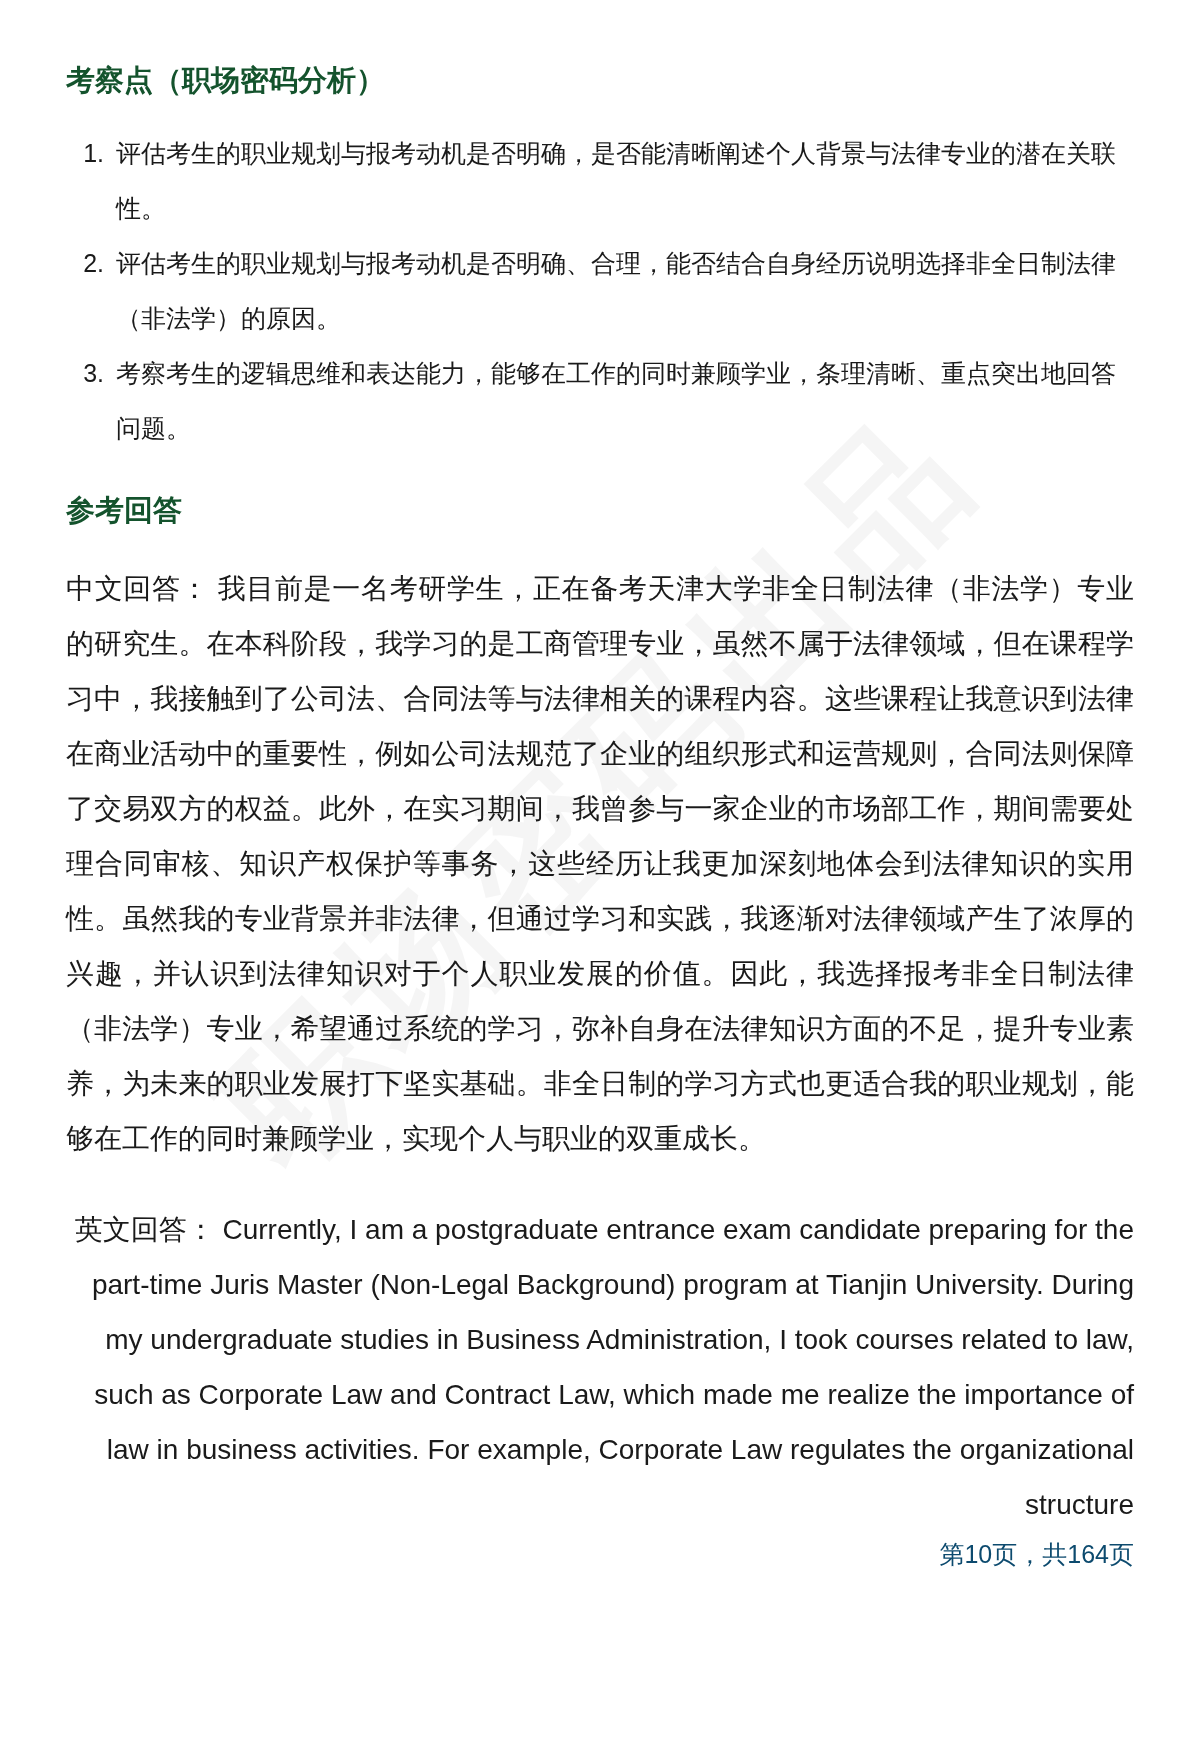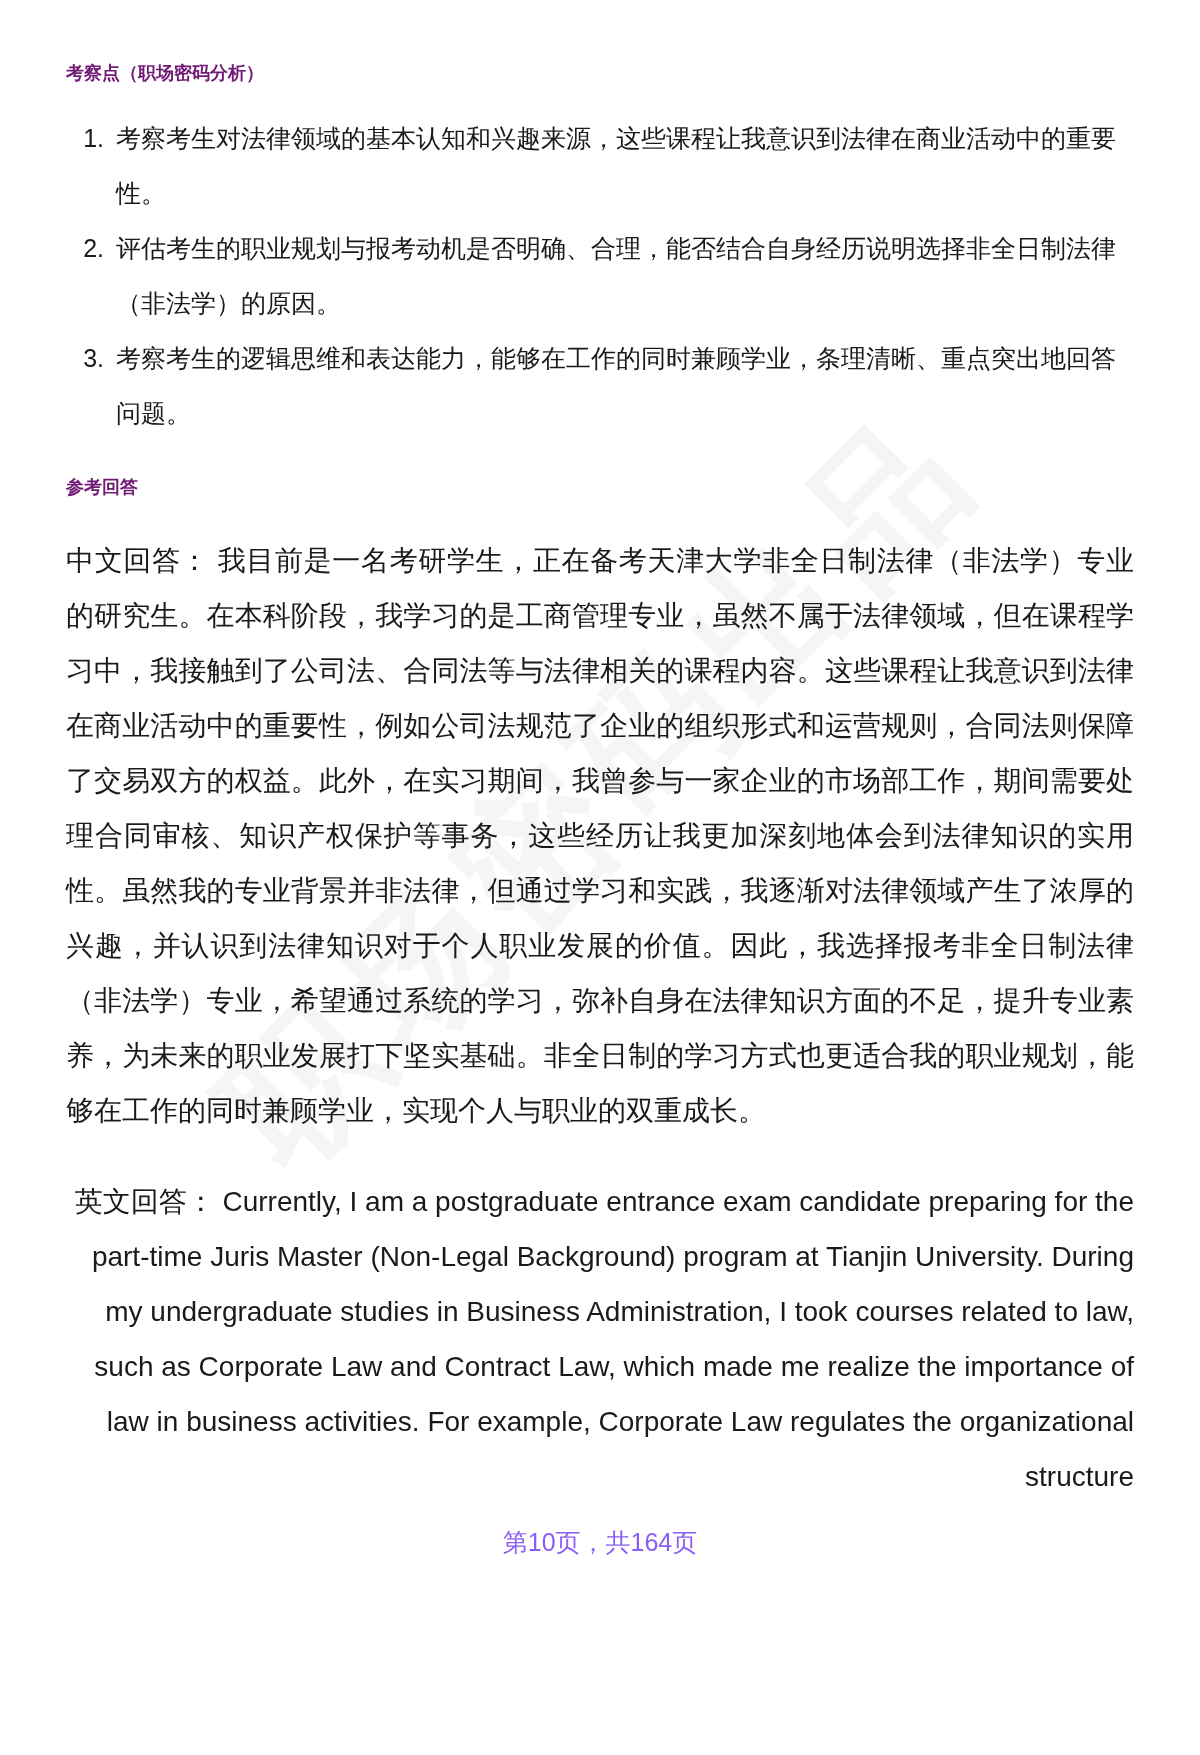--- a/index.html
+++ b/index.html
@@ -27,27 +27,27 @@
     font-weight: 700;
     letter-spacing: 14px;
     color: rgba(130, 130, 130, 0.08);
     white-space: nowrap;
     z-index: 0;
     pointer-events: none;
     user-select: none;
   }
   .content { position: relative; z-index: 1; }
   .heading-red {
-    color: #701a75;
-    font-size: 18px;
+    color: #14532d;
+    font-size: 29px;
     font-weight: 700;
     line-height: 1.3;
   }
   .heading-points { margin: 6px 0 26px 0; }
-  .heading-answer { margin: 36px 0 12px 0; font-family: Liberation Mono, monospace; }
+  .heading-answer { margin: 36px 0 12px 0; }
   .points-list { list-style: none; }
   .points-list .li-row {
     display: flex;
     align-items: flex-start;
     font-size: 25px;
     line-height: 55px;
   }
   .points-list .li-num {
     flex: 0 0 auto;
     width: 36px;
@@ -57,42 +57,42 @@
   }
   .points-list .li-text { flex: 1 1 auto; }
   .para {
     font-size: 28px;
     line-height: 55px;
     margin-top: 32px;
     text-align: justify;
   }
   .para.english { text-align: right; margin-top: 36px; }
   .footer {
-    margin-top: 18px;
-    text-align: center;
+    margin-top: 2px;
+    text-align: right;
     font-size: 25px;
     line-height: 40px;
-    color: #8b5cf6;
+    color: #0c4a6e;
   }
 </style>
 </head>
 <body>
 
 <div class="page">
 
   <div class="watermark">职场密码出品</div>
 
   <div class="content">
 
     <h1 class="heading-red heading-points">考察点（职场密码分析）</h1>
 
     <ol class="points-list">
       <li class="li-row">
         <span class="li-num">1.</span>
-        <span class="li-text">考察考生对法律领域的基本认知和兴趣来源，这些课程让我意识到法律在商业活动中的重要性。</span>
+        <span class="li-text">评估考生的职业规划与报考动机是否明确，是否能清晰阐述个人背景与法律专业的潜在关联性。</span>
       </li>
       <li class="li-row">
         <span class="li-num">2.</span>
         <span class="li-text">评估考生的职业规划与报考动机是否明确、合理，能否结合自身经历说明选择非全日制法律（非法学）的原因。</span>
       </li>
       <li class="li-row">
         <span class="li-num">3.</span>
         <span class="li-text">考察考生的逻辑思维和表达能力，能够在工作的同时兼顾学业，条理清晰、重点突出地回答问题。</span>
       </li>
     </ol>

